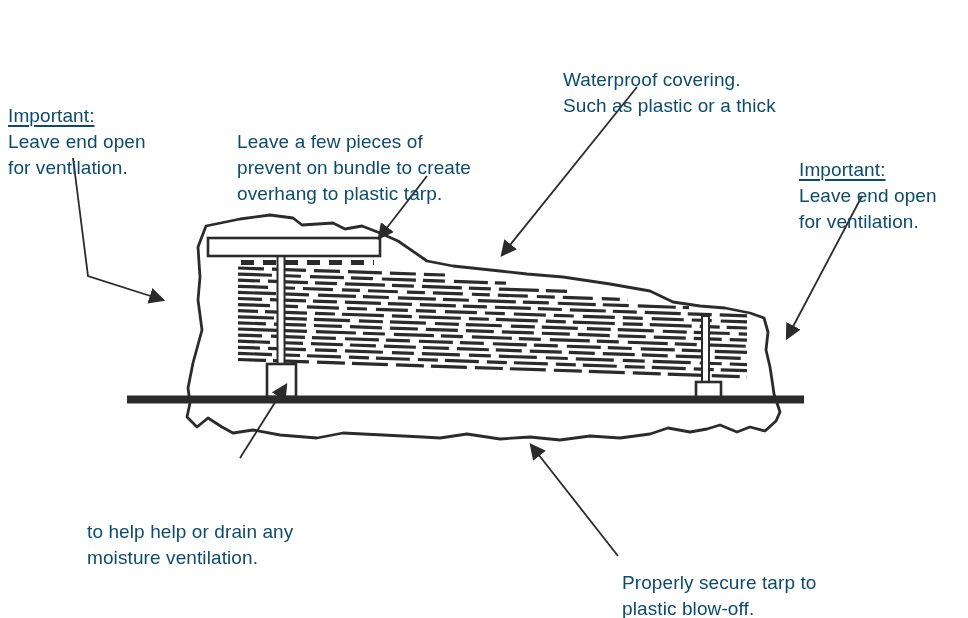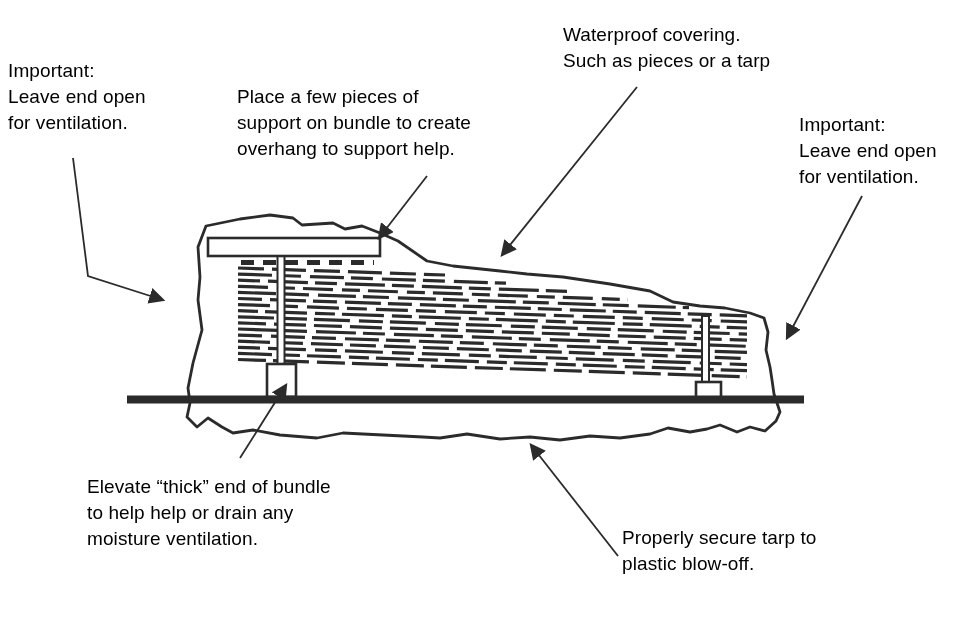--- a/index.html
+++ b/index.html
@@ -9,25 +9,27 @@
     height: 618px;
     background: #ffffff;
     font-family: "Liberation Sans", "DejaVu Sans", sans-serif;
     overflow: hidden;
   }
   .diagram-svg { position: absolute; left: 0; top: 0; }
   .ann {
     position: absolute;
     font-size: 19px;
     line-height: 26px;
-    color: #000000;
+    color: #0c4a6e;
     letter-spacing: 0.1px;
     white-space: nowrap;
+    margin-top: 45px;
   }
   .ann .u {
+    text-decoration: underline;
     text-underline-offset: 3px;
     text-decoration-thickness: 1.5px;
   }
 </style>
 </head>
 <body>
 
 <div class="canvas">
 
   <svg class="diagram-svg" width="968" height="618" viewBox="0 0 968 618">
@@ -79,38 +81,37 @@
     </g>
   </svg>
 
   <div class="ann" style="left:8px; top:58px">
     <div class="u">Important:</div>
     <div>Leave end open</div>
     <div>for ventilation.</div>
   </div>
 
   <div class="ann" style="left:237px; top:84px">
-    <div>Place a few pieces of</div>
-    <div>support on bundle to create</div>
-    <div>overhang to support help.</div>
+    <div>Leave a few pieces of</div>
+    <div>prevent on bundle to create</div>
+    <div>overhang to plastic tarp.</div>
   </div>
 
   <div class="ann" style="left:563px; top:22px">
     <div>Waterproof covering.</div>
-    <div>Such as pieces or a tarp</div>
+    <div>Such as plastic or a thick</div>
   </div>
 
   <div class="ann" style="left:799px; top:112px">
     <div class="u">Important:</div>
     <div>Leave end open</div>
     <div>for ventilation.</div>
   </div>
 
   <div class="ann" style="left:87px; top:474px">
-    <div>Elevate “thick” end of bundle</div>
     <div>to help help or drain any</div>
     <div>moisture ventilation.</div>
   </div>
 
   <div class="ann" style="left:622px; top:525px">
     <div>Properly secure tarp to</div>
     <div>plastic blow-off.</div>
   </div>
 
 </div>

